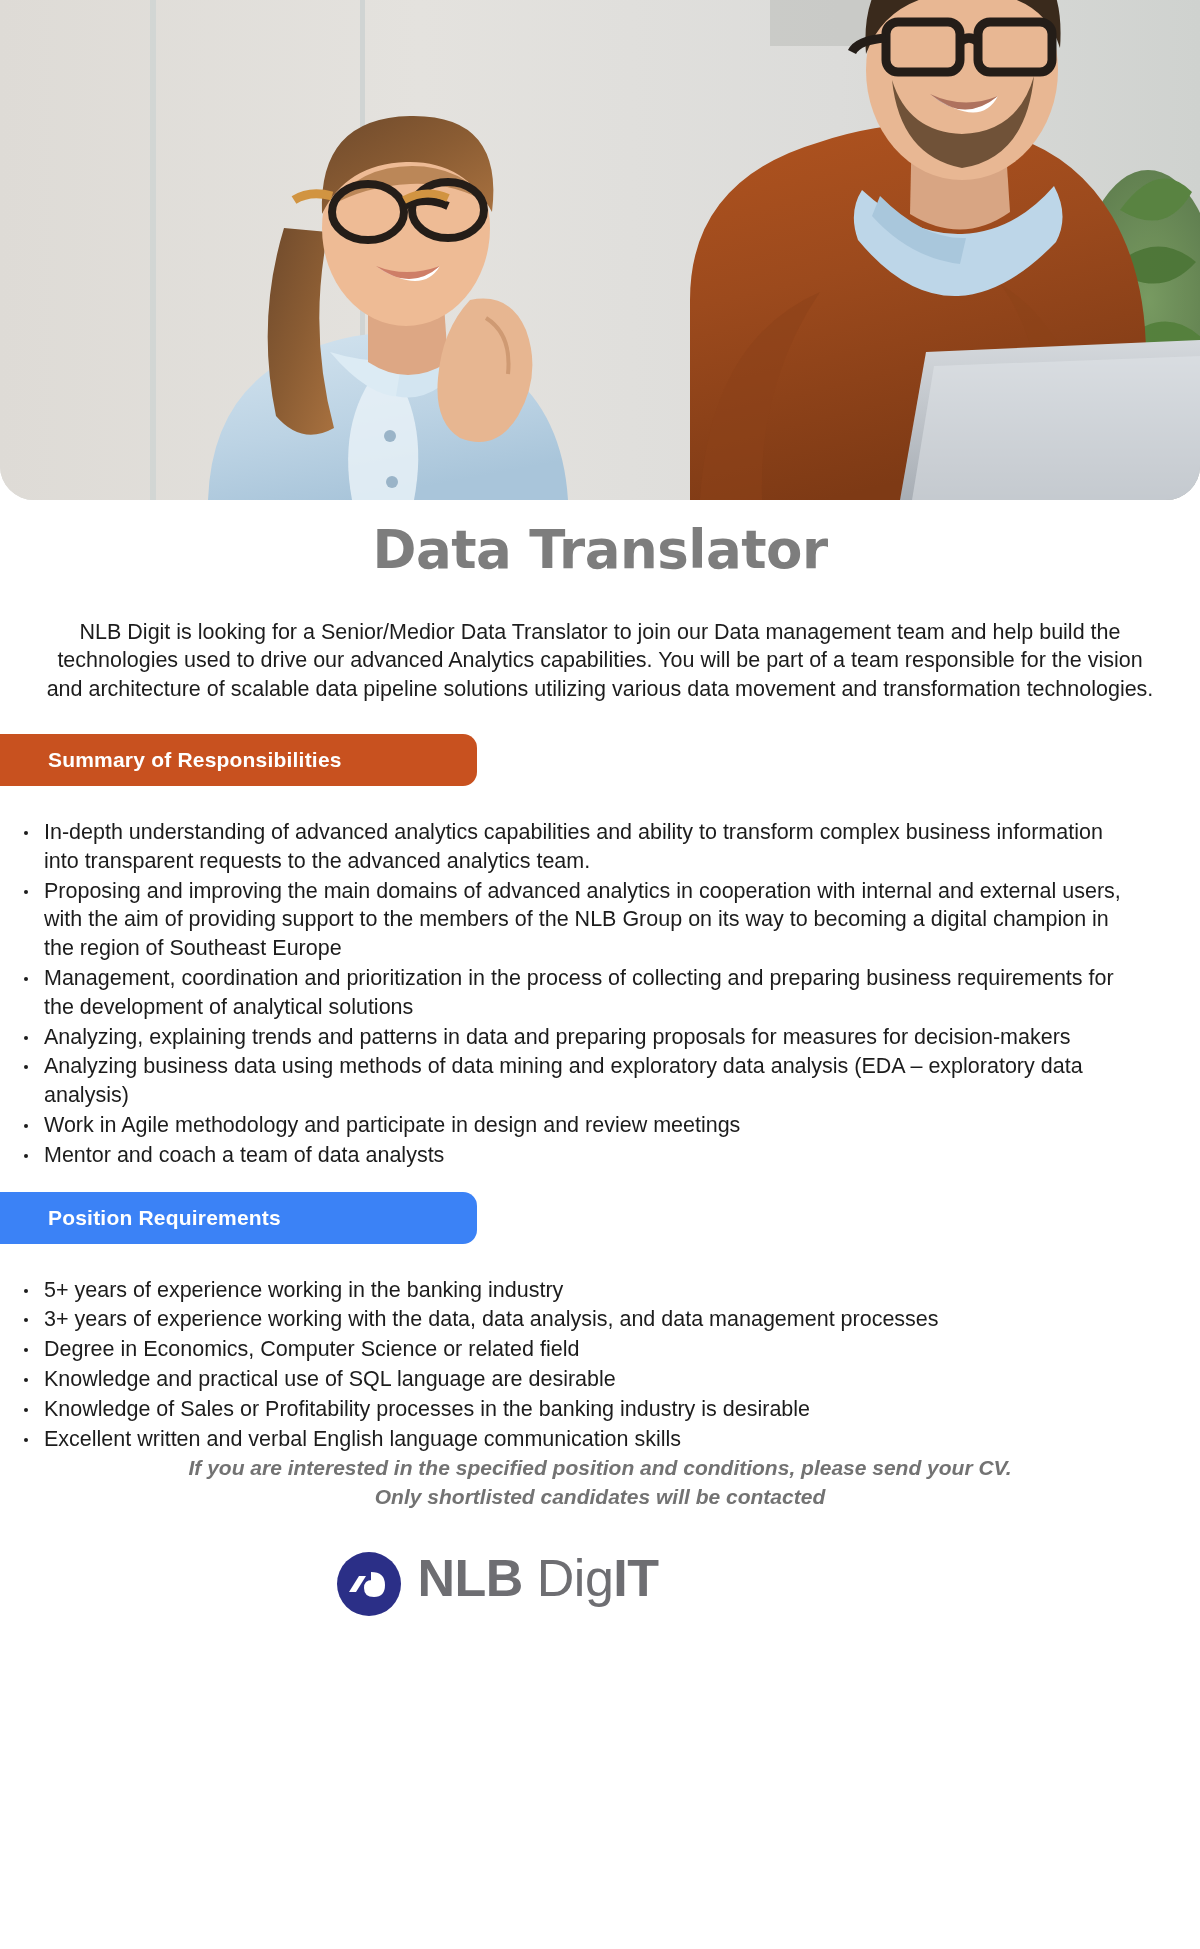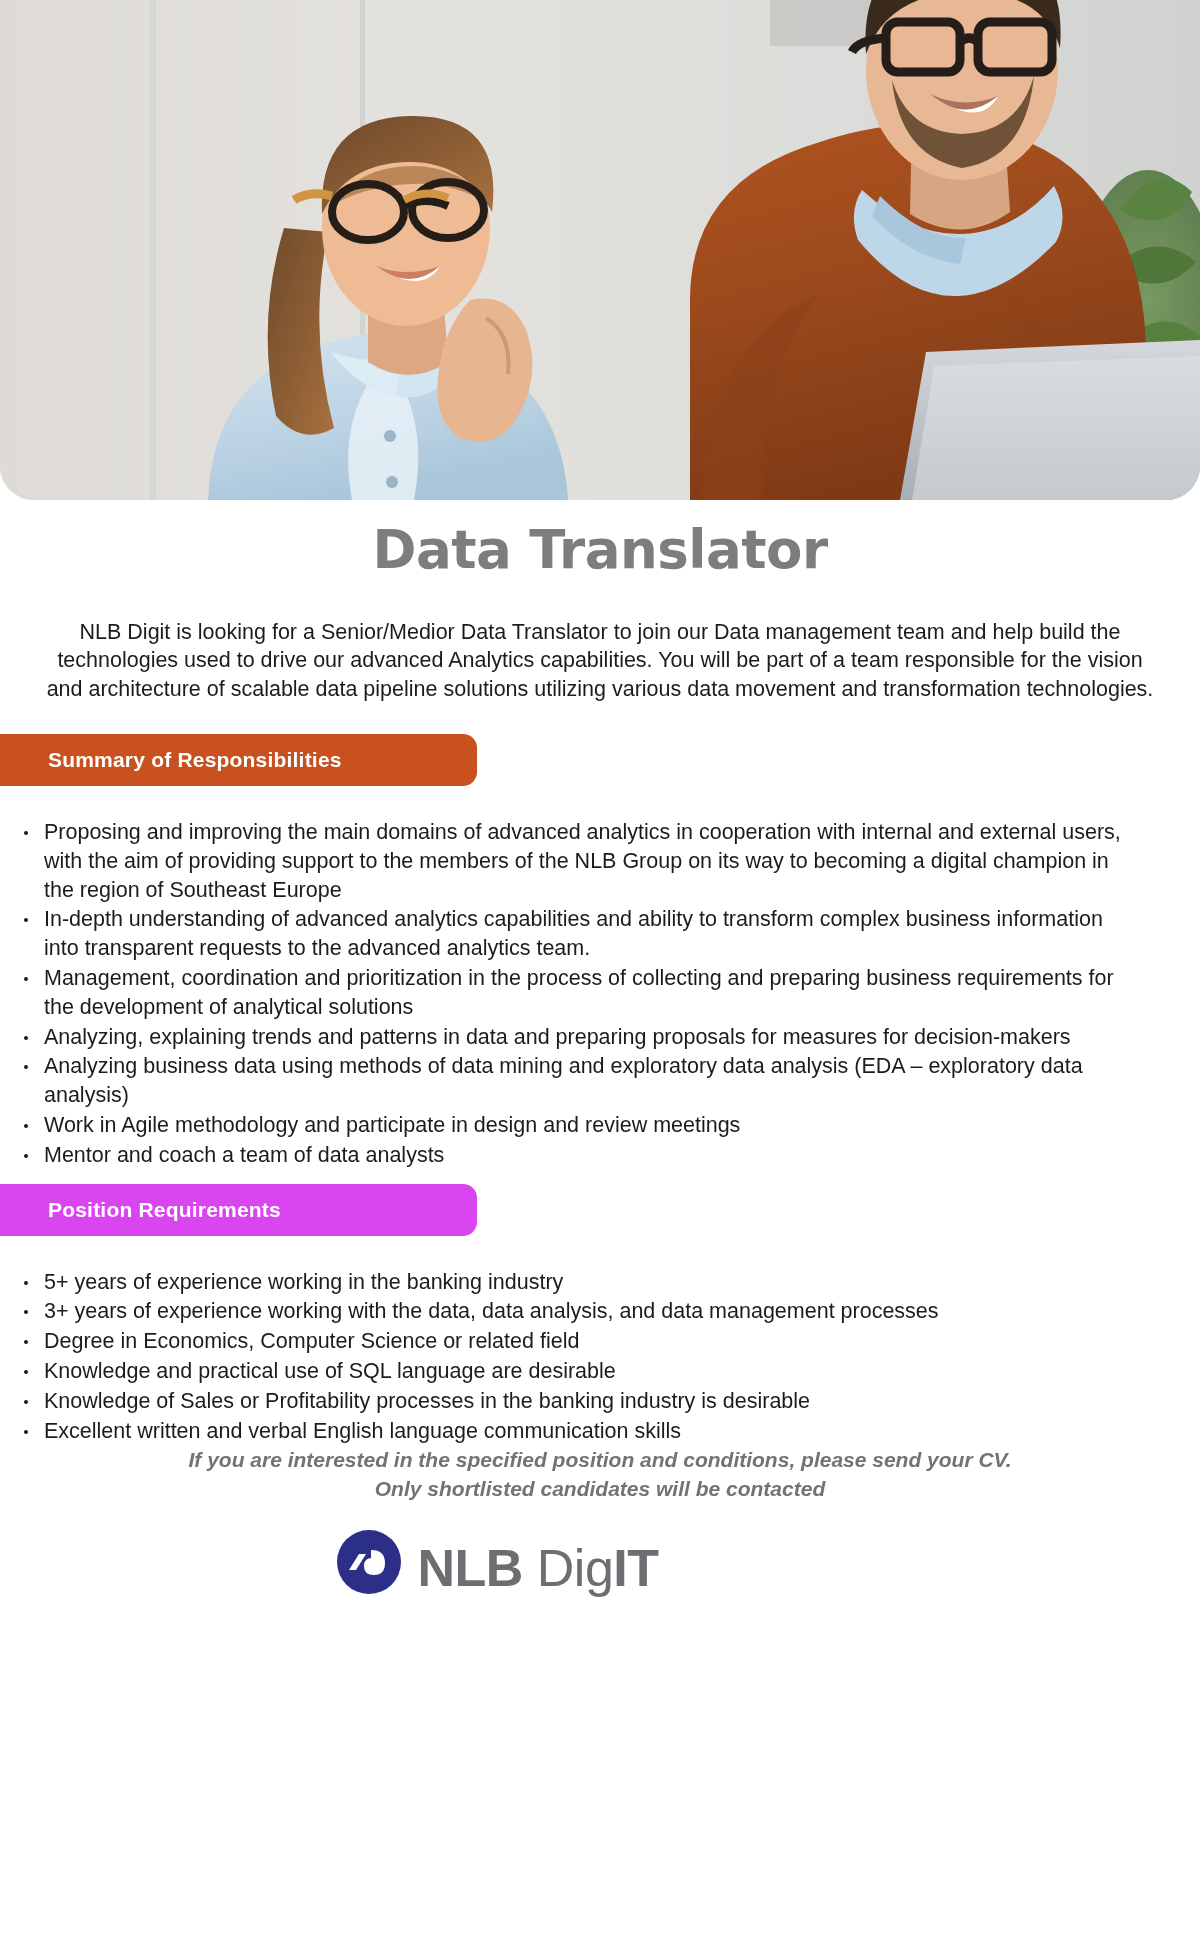--- a/index.html
+++ b/index.html
@@ -67,21 +67,21 @@
     border-bottom-right-radius: 14px;
     display: flex;
     align-items: center;
     color: #ffffff;
     font-size: 21px;
     font-weight: bold;
     letter-spacing: 0.2px;
     padding-left: 48px;
   }
   .banner-responsibilities { background: #c8511f; margin-top: 30px; }
-  .banner-requirements     { background: #d946ef; margin-top: 14px; }
+  .banner-requirements     { background: #3b82f6; margin-top: 22px; }
 
   
   .bullets {
     margin: 0;
     padding: 0;
     list-style: none;
     width: 1120px;
   }
   .bullets.responsibilities { margin-top: 32px; margin-left: 22px; }
   .bullets.requirements     { margin-top: 32px; margin-left: 22px; }
@@ -112,23 +112,23 @@
     font-size: 21px;
     font-weight: bold;
     font-style: italic;
     line-height: 1.38;
     color: #737373;
   }
 
   
   .logo-row {
     width: 996px;
-    margin-top: 26px;
+    margin-top: 40px;
     display: flex;
-    align-items: flex-end;
+    align-items: flex-start;
     justify-content: center;
     gap: 16px;
   }
   .logo-mark { display: block; }
   .logo-word {
     font-family: "Liberation Sans", sans-serif;
     font-size: 52px;
     line-height: 1;
     color: #6e6e72;
     letter-spacing: -0.5px;
@@ -253,22 +253,22 @@
 <div class="title-wrap">
   <h1 class="page-title">Data Translator</h1>
 </div>
 
 <p class="intro">NLB Digit  is looking for a Senior/Medior Data Translator to join our Data management team and help build the technologies used to drive our advanced Analytics capabilities. You will be part of a team responsible for the vision and architecture of scalable data pipeline solutions utilizing various data movement and transformation technologies.</p>
 
 <div class="banner banner-responsibilities">
   <span>Summary of Responsibilities</span>
 </div>
 <ul class="bullets responsibilities">
+  <li>In-depth understanding of advanced analytics capabilities and ability to transform complex business information into transparent requests to the advanced analytics team.</li>
   <li>Proposing and improving the main domains of advanced analytics in cooperation with internal and external users, with the aim of providing support to the members of the NLB Group on its way to becoming a digital champion in the region of Southeast Europe</li>
-  <li>In-depth understanding of advanced analytics capabilities and ability to transform complex business information into transparent requests to the advanced analytics team.</li>
   <li>Management, coordination and prioritization in the process of collecting and preparing business requirements for the development of analytical solutions</li>
   <li>Analyzing, explaining trends and patterns in data and preparing proposals for measures for decision-makers</li>
   <li>Analyzing business data using methods of data mining and exploratory data analysis (EDA – exploratory data analysis)</li>
   <li>Work in Agile methodology and participate in design and review meetings</li>
   <li>Mentor and coach a team of data analysts</li>
 </ul>
 
 <div class="banner banner-requirements">
   <span>Position Requirements</span>
 </div>

